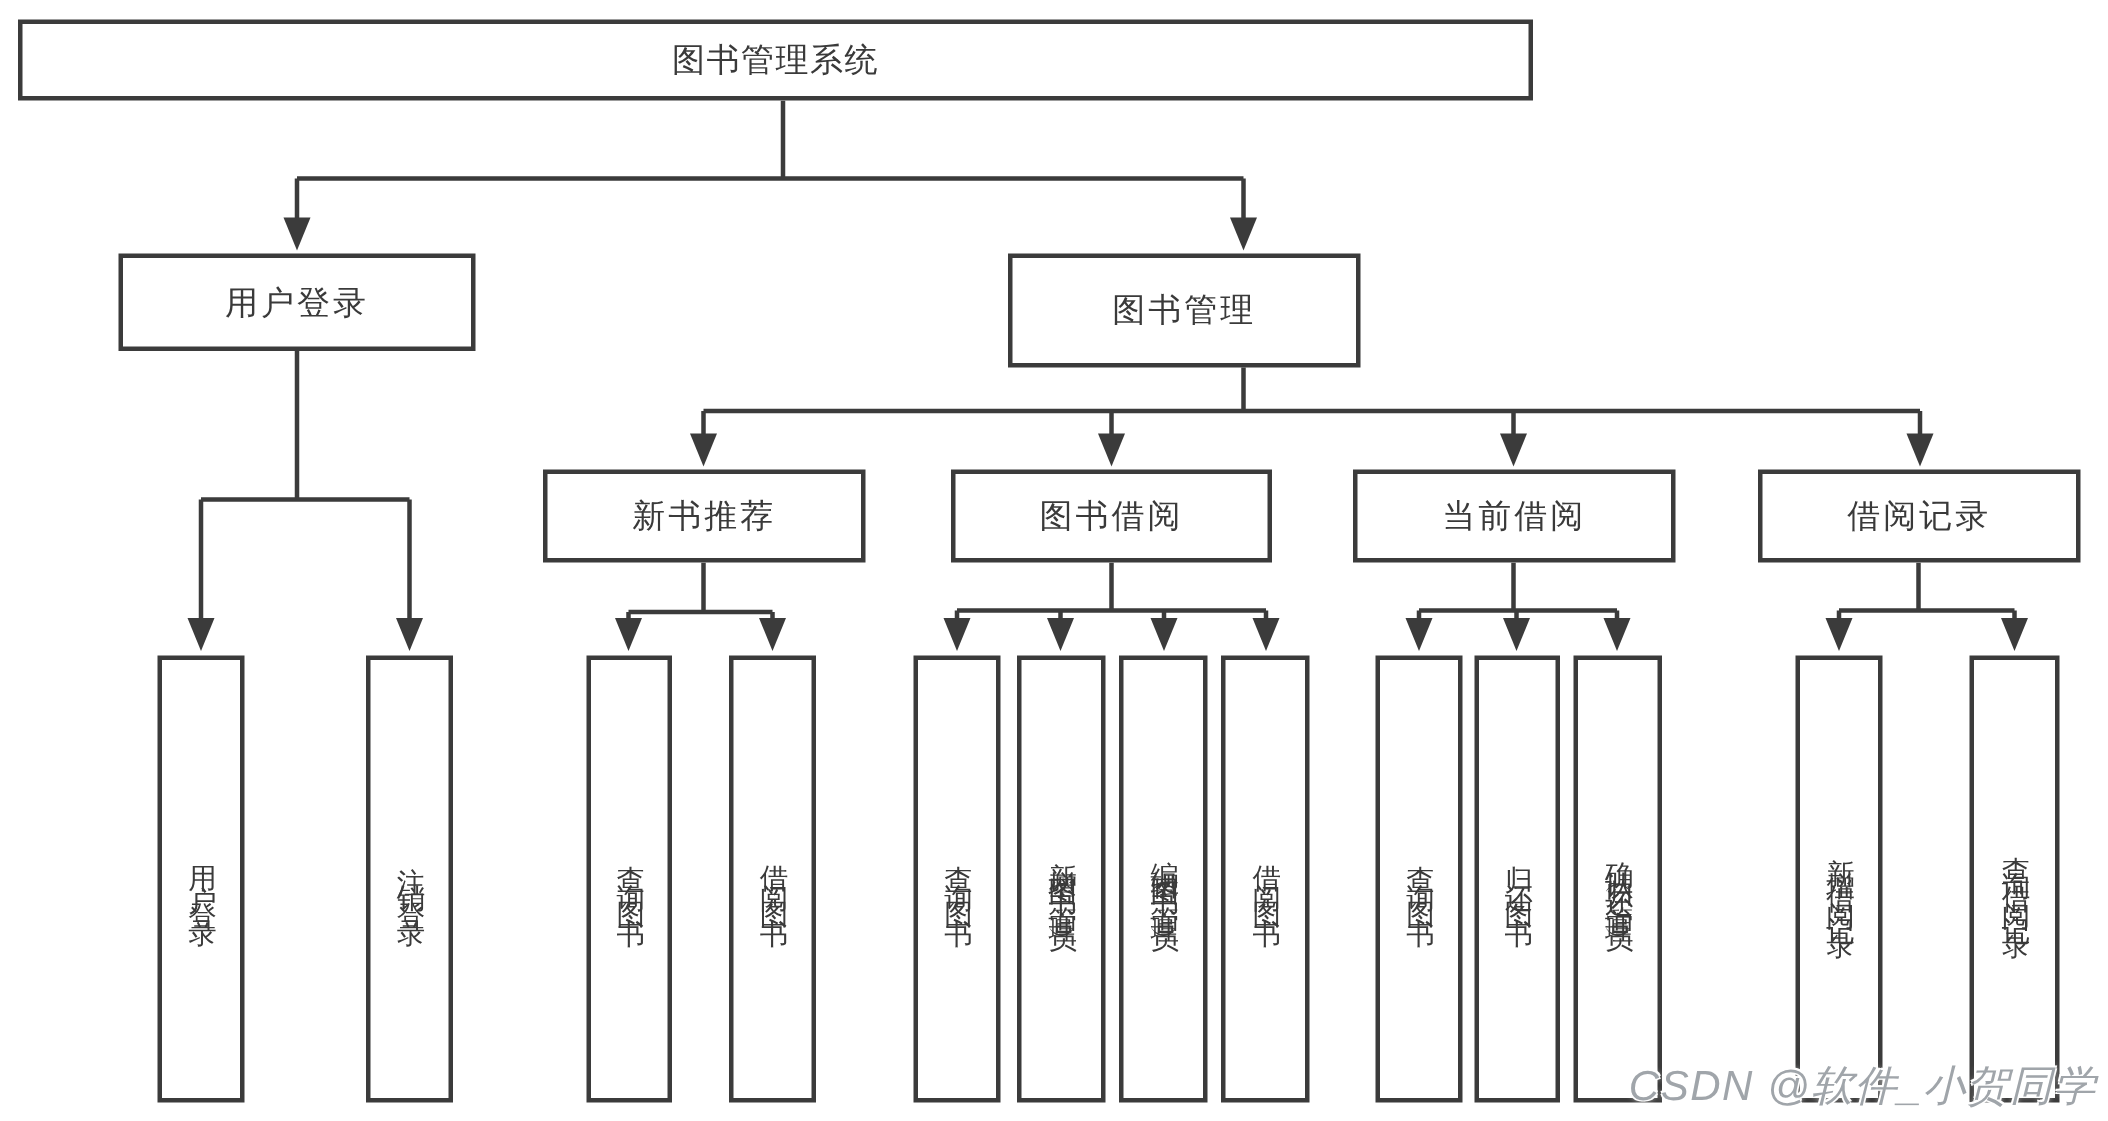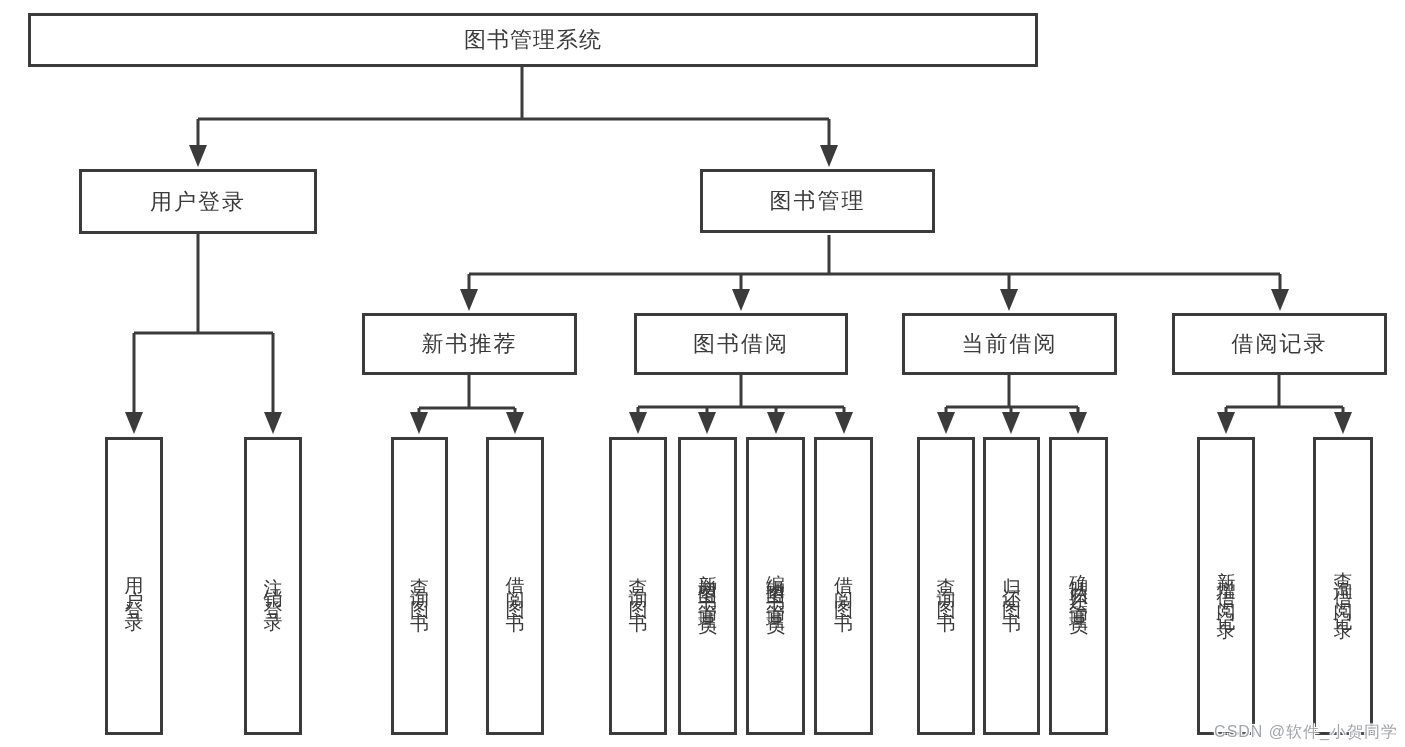--- a/index.html
+++ b/index.html
@@ -39,28 +39,29 @@
     text-orientation: mixed;
     font-size: 19px;
   }
   .leaf.short  .label { letter-spacing: 12px; }
   .leaf.medium .label { letter-spacing: 10px; }
   .leaf.long   .label { letter-spacing: 6px; }
   .watermark {
     position: absolute;
     right: 7px;
     bottom: 4px;
-    font-size: 16px;
+    font-size: 28px;
     letter-spacing: 1px;
     color: #a0a5aa;
     text-shadow:
       -1px -1px 0 #ffffff, 1px -1px 0 #ffffff,
       -1px  1px 0 #ffffff, 1px  1px 0 #ffffff,
        0 0 4px #ffffff;
     white-space: nowrap;
+    font-style: italic;
   }
 </style>
 </head>
 <body>
 
 <div class="canvas">
 
   <svg class="connectors" viewBox="0 0 1405 747">
     <g>
       <path d="M522 67 V119 M198 119 H829 M198 119 V146 M829 119 V146"></path>
@@ -97,28 +98,28 @@
       <polygon points="1002,412 1020,412 1011,434"></polygon>
       <polygon points="1069,412 1087,412 1078,434"></polygon>
     </g>
     <g>
       <path d="M1279 375 V407 M1226 407 H1343 M1226 407 V412 M1343 407 V412"></path>
       <polygon points="1217,412 1235,412 1226,434"></polygon>
       <polygon points="1334,412 1352,412 1343,434"></polygon>
     </g>
   </svg>
 
-  <div class="node root" style="left:12px; top:13px; width:1010px; height:54px;margin-left:16px;">
+  <div class="node root" style="left:12px; top:13px; width:1010px; height:54px;">
     <span class="label">图书管理系统</span>
   </div>
 
   <div class="node hbox" style="left:79px; top:169px; width:238px; height:65px;">
     <span class="label">用户登录</span>
   </div>
-  <div class="node hbox" style="left:700px; top:169px; width:235px; height:64px;">
+  <div class="node hbox" style="left:672px; top:169px; width:235px; height:76px;">
     <span class="label">图书管理</span>
   </div>
 
   <div class="node hbox" style="left:362px; top:313px; width:215px; height:62px;">
     <span class="label">新书推荐</span>
   </div>
   <div class="node hbox" style="left:634px; top:313px; width:214px; height:62px;">
     <span class="label">图书借阅</span>
   </div>
   <div class="node hbox" style="left:1172px; top:313px; width:215px; height:62px;">

